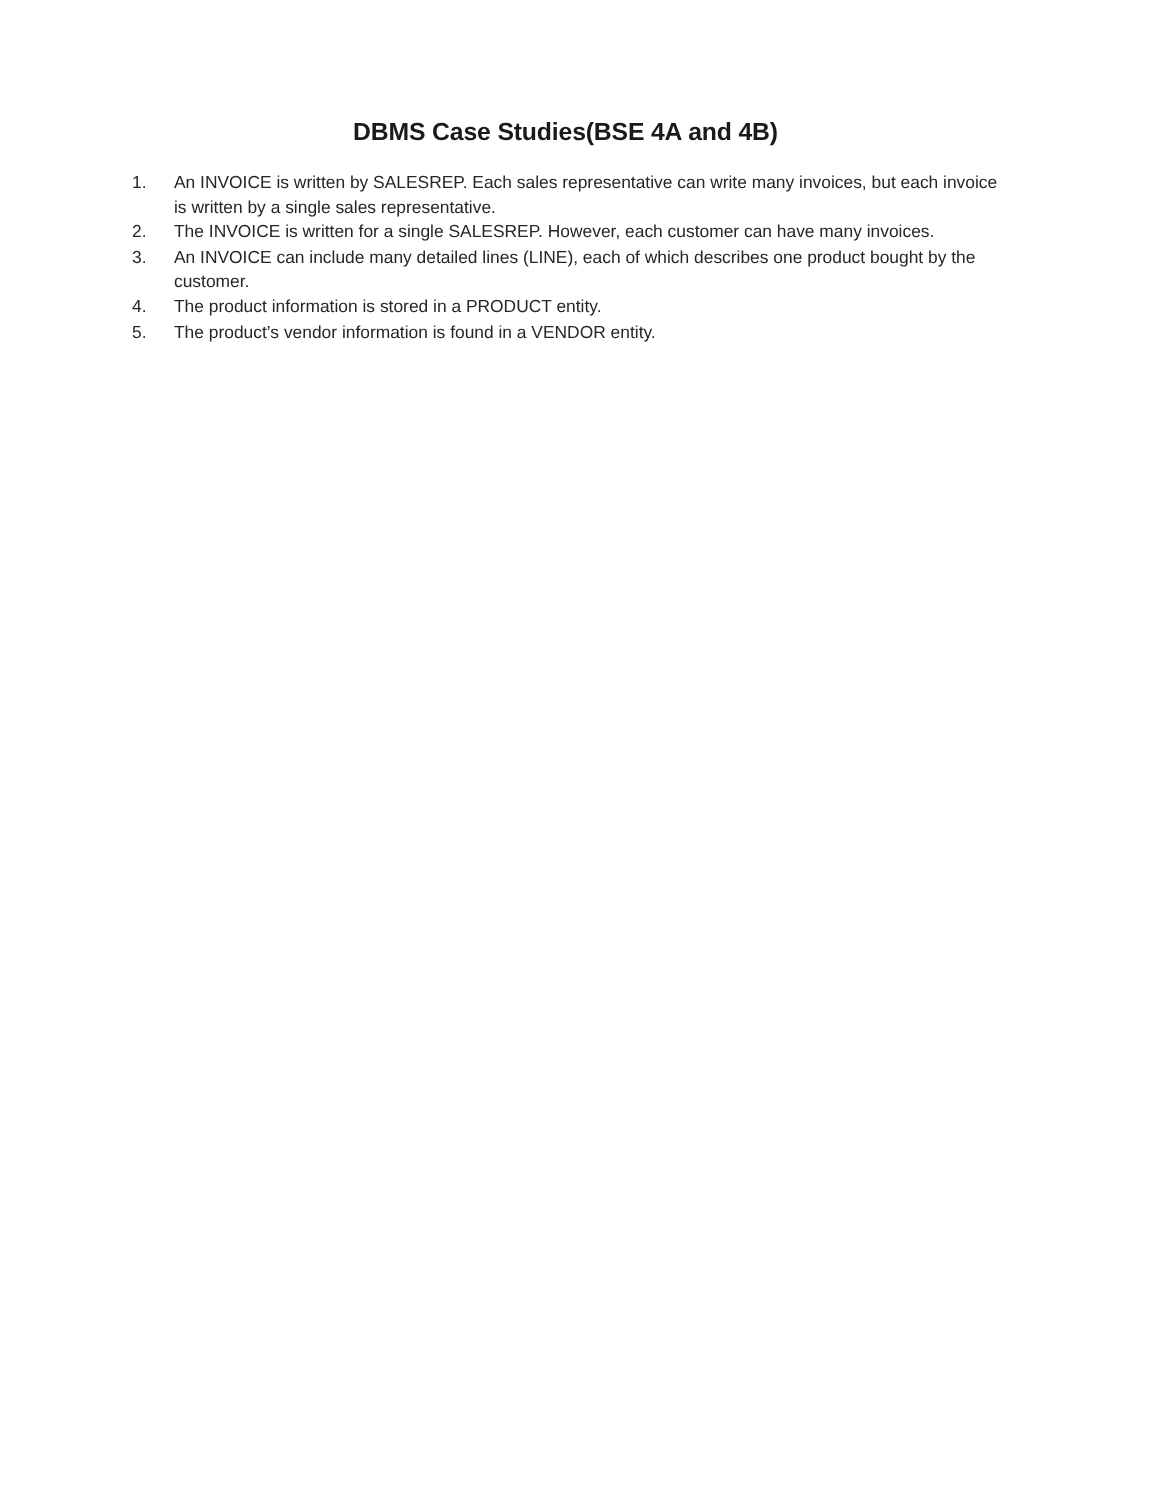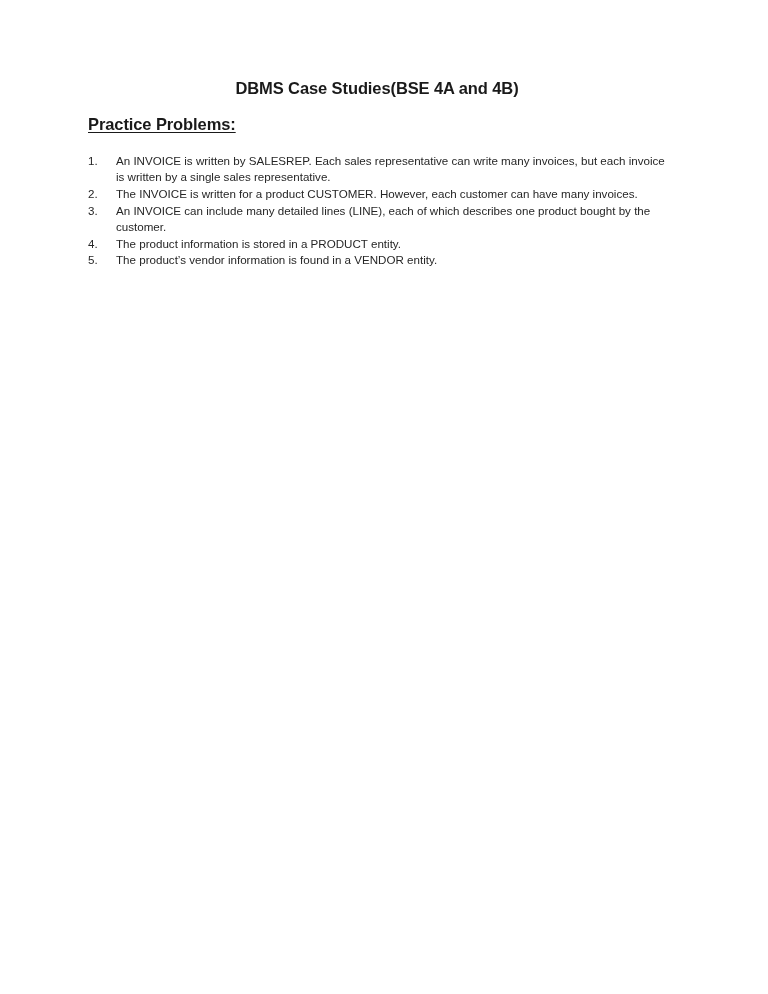--- a/index.html
+++ b/index.html
@@ -87,26 +87,25 @@
   }
 </style>
 </head>
 <body>
 
 <div class="page">
   <div class="content">
 
     <div class="doc-title">DBMS Case Studies(BSE 4A and 4B)</div>
 
-    <div class="heading underlined">Practice Problems:</div>
 
 
 
     <ol class="requirements">
       <li>An INVOICE is written by SALESREP. Each sales representative can write many invoices, but each invoice is written by a single sales representative.</li>
-      <li>The INVOICE is written for a product CUSTOMER. However, each customer can have many invoices.</li>
+      <li>The INVOICE is written for a single SALESREP. However, each customer can have many invoices.</li>
       <li>An INVOICE can include many detailed lines (LINE), each of which describes one product bought by the customer.</li>
       <li>The product information is stored in a PRODUCT entity.</li>
       <li>The product’s vendor information is found in a VENDOR entity.</li>
     </ol>
 
   </div>
 </div>
 
 </body></html>

